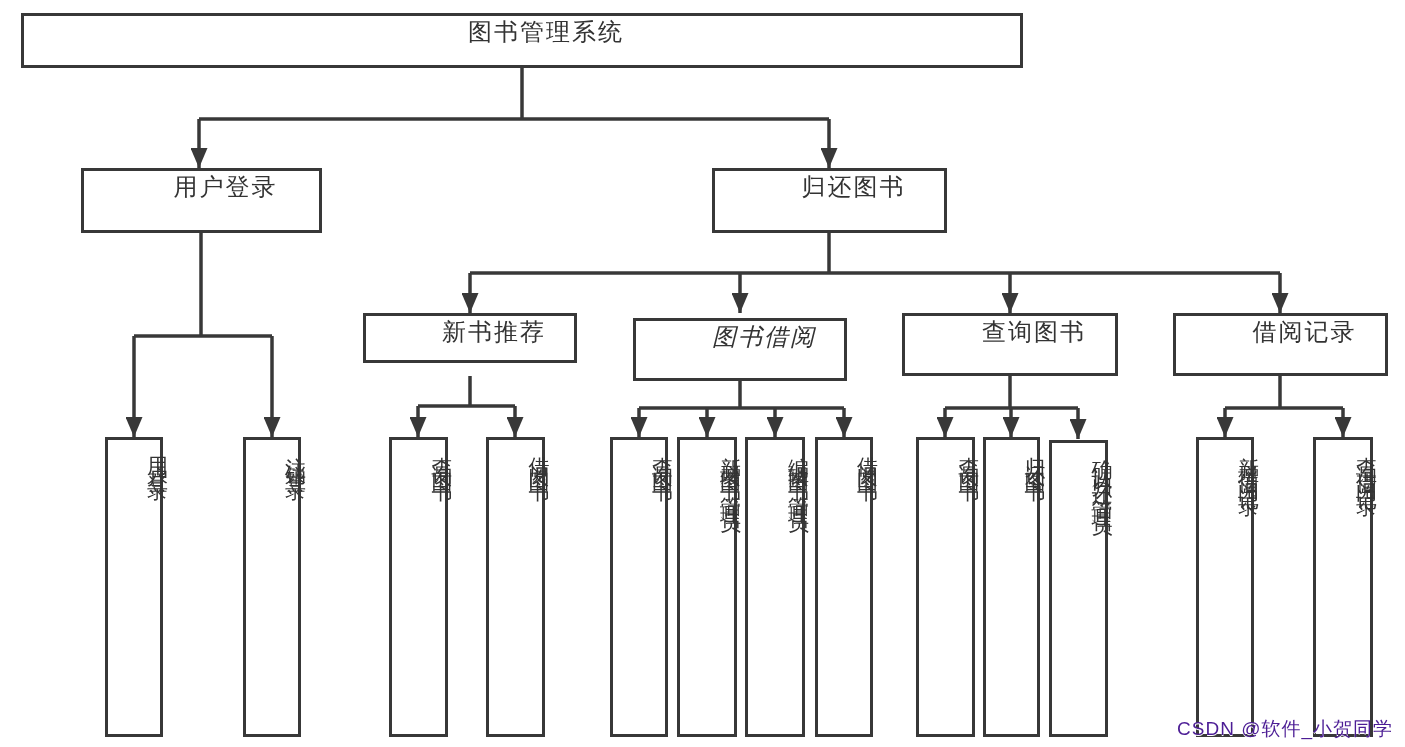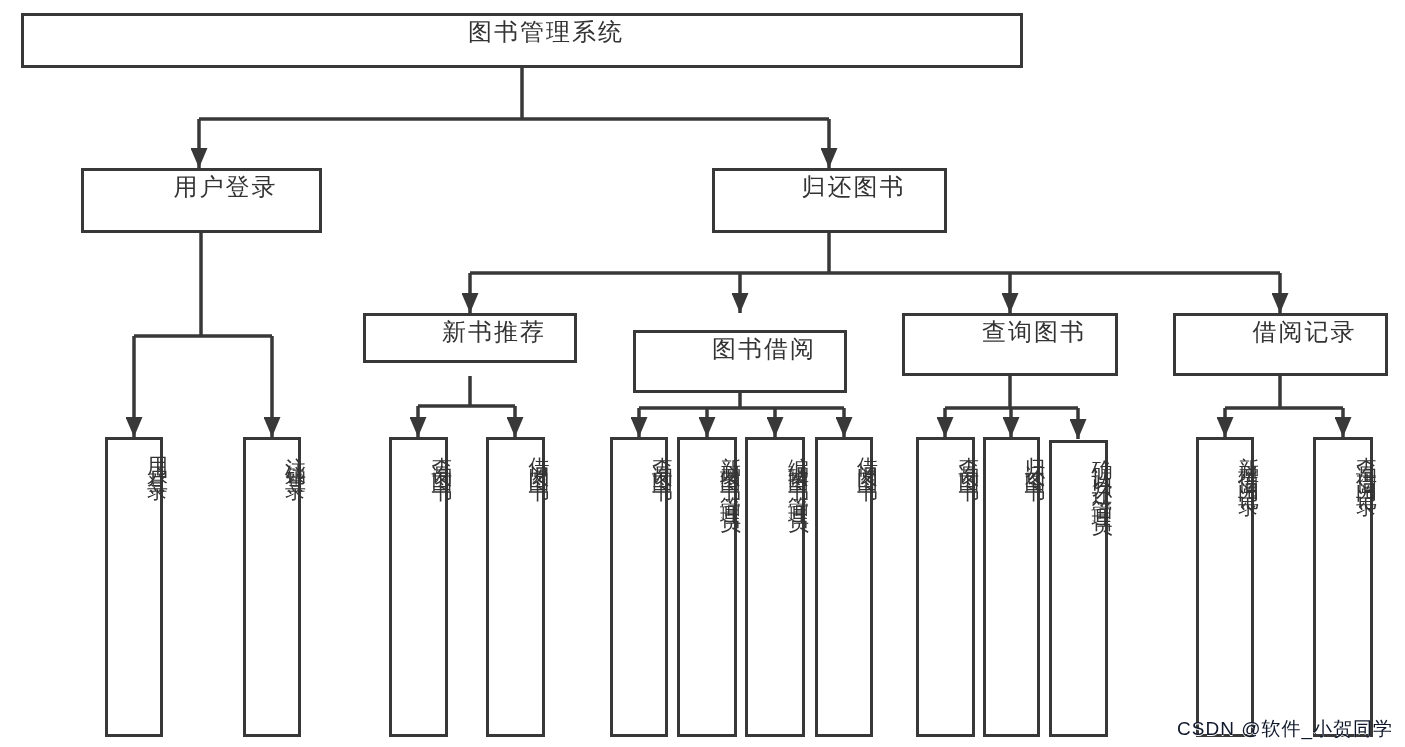--- a/index.html
+++ b/index.html
@@ -35,21 +35,21 @@
     font-size: 21px;
     letter-spacing: 8px;
     line-height: 1.1;
     white-space: nowrap;
   }
   .watermark {
     position: absolute;
     right: 12px;
     bottom: 5px;
     font-size: 19px;
-    color: #0f172a;
+    color: #4c1d95;
     letter-spacing: 1px;
     text-shadow: 0 1px 0 #ffffff;
     white-space: nowrap;
   }
 </style>
 </head>
 <body>
 
 <div class="stage">
 
@@ -110,21 +110,21 @@
   <div class="box" style="left:81px; top:168px; width:241px; height:65px;">
     <span class="hlbl">用户登录</span>
   </div>
   <div class="box" style="left:712px; top:168px; width:235px; height:65px;">
     <span class="hlbl">归还图书</span>
   </div>
 
   <div class="box" style="left:363px; top:313px; width:214px; height:50px;">
     <span class="hlbl">新书推荐</span>
   </div>
-  <div class="box" style="left:633px; top:330px; width:214px; height:63px;">
+  <div class="box" style="left:633px; top:318px; width:214px; height:63px;font-style:italic;">
     <span class="hlbl">图书借阅</span>
   </div>
   <div class="box" style="left:902px; top:313px; width:216px; height:63px;">
     <span class="hlbl">查询图书</span>
   </div>
   <div class="box" style="left:1173px; top:313px; width:215px; height:63px;">
     <span class="hlbl">借阅记录</span>
   </div>
 
   <div class="box leaf" style="left:105px; width:58px;">

